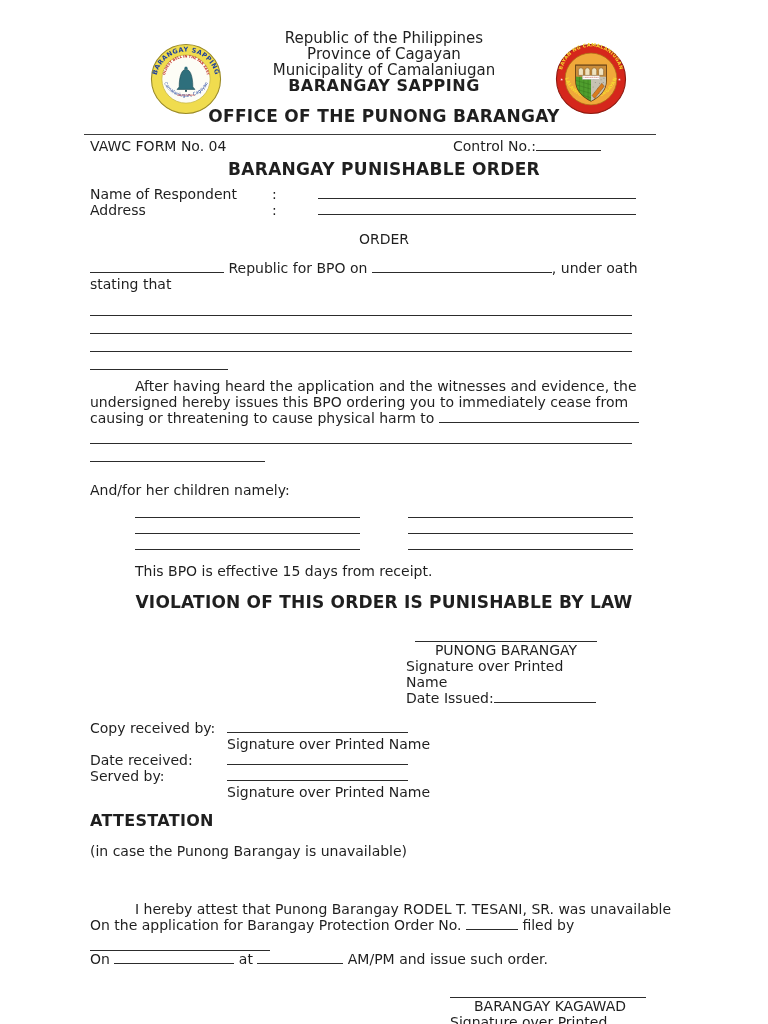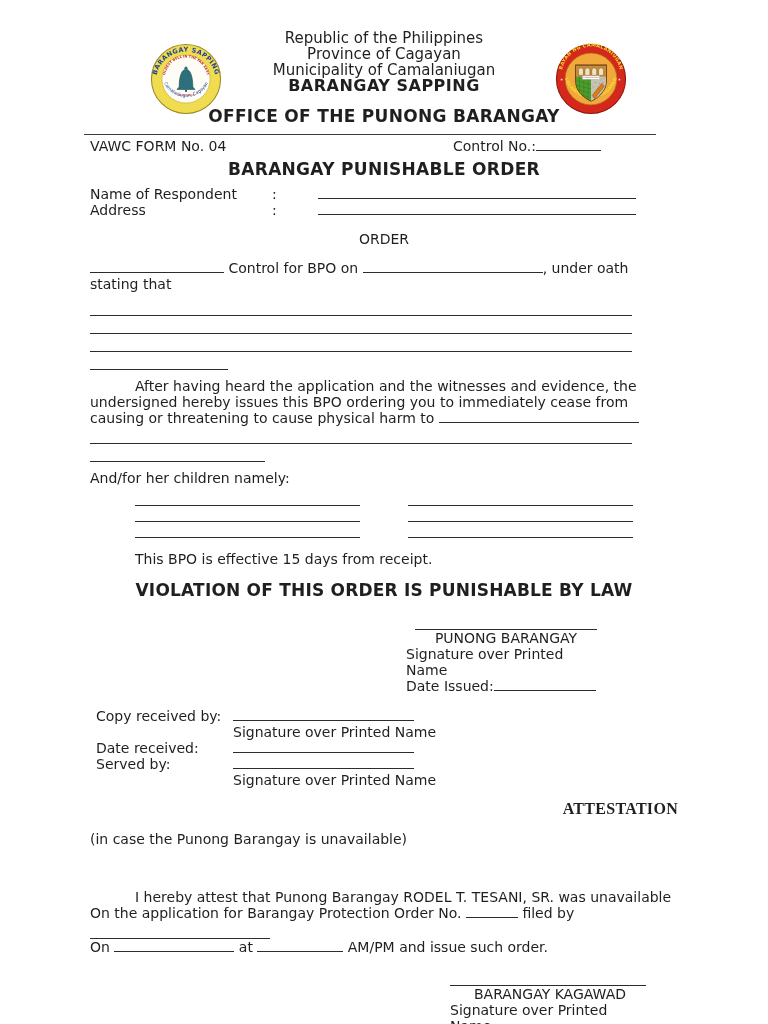--- a/index.html
+++ b/index.html
@@ -48,27 +48,27 @@
   .bl-child1{width:225px;margin-left:45px;}
   .bl-child2{width:225px;margin-left:48px;}
   .effective{margin-top:10px;padding-left:45px;}
   .violation{margin-top:15px;text-align:center;font-weight:bold;font-size:17px;letter-spacing:.2px;}
   .sigblock{width:200px;}
   .sigblock .sline{border-bottom:1.2px solid #2c2c2c;height:13px;width:182px;}
   .sigblock .stitle{text-align:center;}
   .punong{margin-left:316px;margin-top:18px;}
   .kagawad{margin-left:360px;margin-top:17px;}
   .kagawad .sline{width:196px;}
-  .copyblock{margin-top:14px;margin-left:6px;}
+  .copyblock{margin-top:14px;}
   .crow{height:16px;white-space:nowrap;}
   .clabel{display:inline-block;width:137px;}
   .bl-sign{width:181px;}
   .bl-dateissued{width:102px;}
   .csig{padding-left:137px;}
-  .attest-h{margin-top:13px;text-align:right;font-weight:bold;font-size:16px;letter-spacing:.3px;font-family:Liberation Serif, serif;}
+  .attest-h{margin-top:13px;text-align:left;font-weight:bold;font-size:16px;letter-spacing:.3px;}
   .attest-sub{margin-top:14px;text-align:left;}
   .attest-para{margin-top:42px;}
   .nowrap{white-space:nowrap;}
 </style>
 </head>
 <body>
 
 <div class="page">
 
   <div class="seal left">
@@ -184,41 +184,41 @@
       <span class="flabel">Name of Respondent</span><span>:</span><span class="bl bl-field"></span>
     </div>
     <div class="fieldrow">
       <span class="flabel">Address</span><span>:</span><span class="bl bl-field"></span>
     </div>
 
     <div class="order-h">ORDER</div>
 
     <div class="applied">
       <span class="bl bl-a1"></span>
-      <span>Control for BPO on</span>
+      <span>Republic for BPO on</span>
       <span class="bl bl-a2"></span><span>, under oath</span>
     </div>
     <div>stating that</div>
 
     <div style="margin-top:6px">
       <div class="rule full"></div>
       <div class="rule full"></div>
       <div class="rule full"></div>
       <div class="rule w138"></div>
     </div>
 
     <div class="para">
       <div><span class="indent"></span><span>After having heard the application and the witnesses and evidence, the</span></div>
       <div><span>undersigned hereby issues this BPO ordering you to immediately cease from</span></div>
       <div class="nowrap"><span>causing or threatening to cause physical harm to</span> <span class="bl bl-harm"></span></div>
       <div class="rule full"></div>
       <div class="rule w175"></div>
     </div>
 
-    <div style="margin-top:8px">And/for her children namely:</div>
+    <div style="margin-top:20px">And/for her children namely:</div>
 
     <div class="children">
       <div class="childrow"><span class="bl bl-child1"></span><span class="bl bl-child2"></span></div>
       <div class="childrow"><span class="bl bl-child1"></span><span class="bl bl-child2"></span></div>
       <div class="childrow"><span class="bl bl-child1"></span><span class="bl bl-child2"></span></div>
     </div>
 
     <div class="effective">This BPO is effective 15 days from receipt.</div>
 
     <div class="violation">VIOLATION OF THIS ORDER IS PUNISHABLE BY LAW</div>

